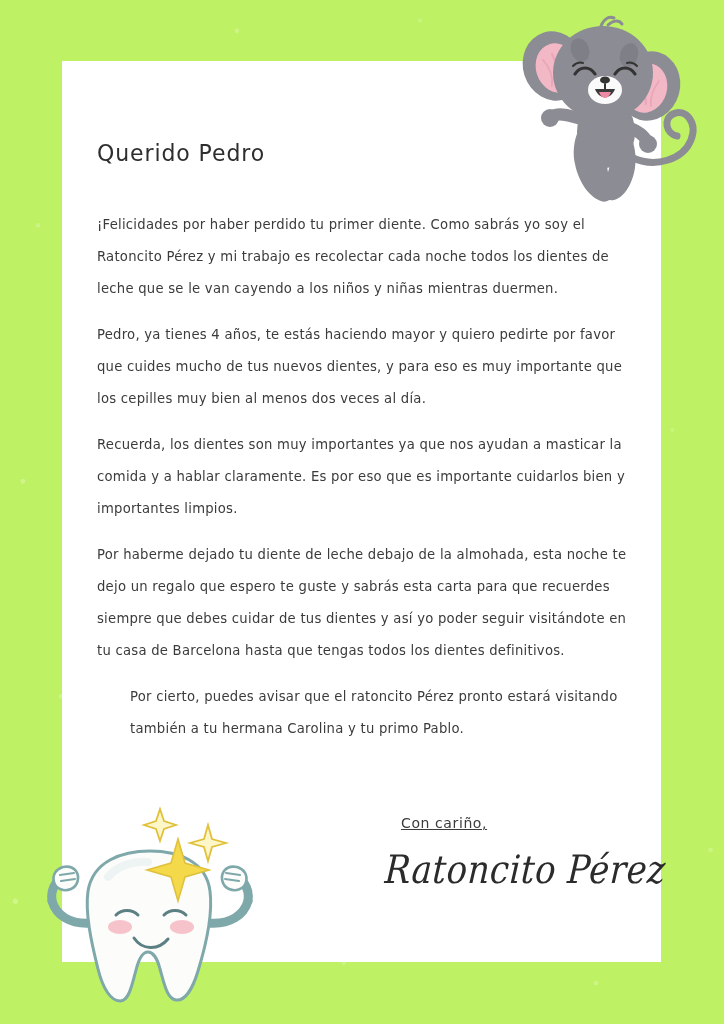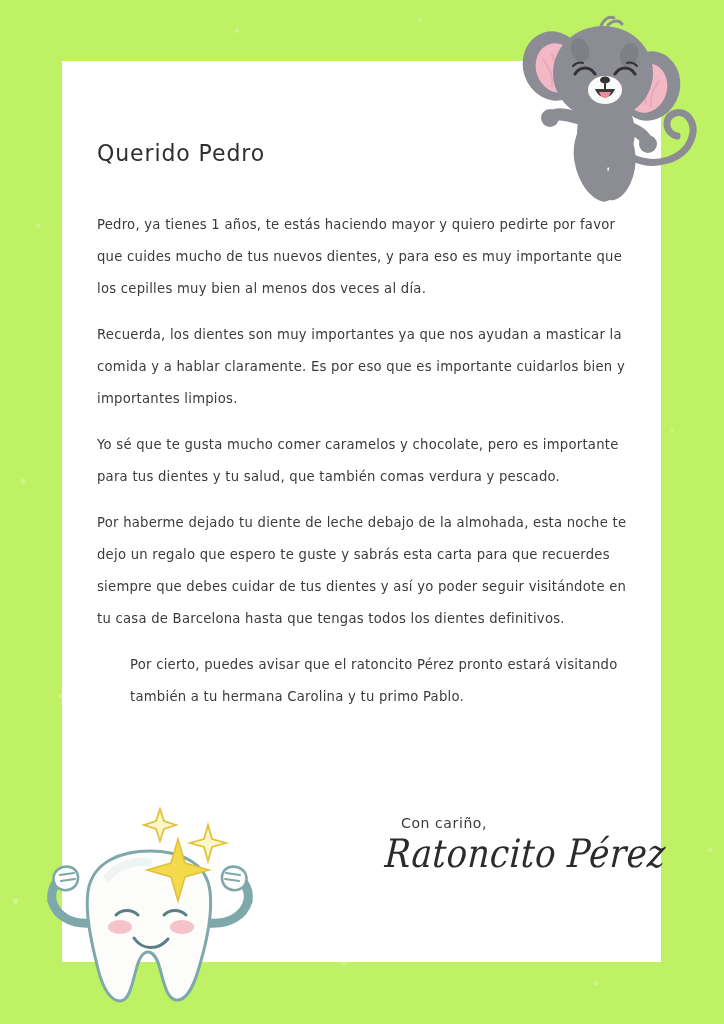--- a/index.html
+++ b/index.html
@@ -99,21 +99,22 @@
     left: 385px;
     top: 815px;
     width: 250px;
     z-index: 6;
   }
   .closing-text {
     font-family: "DejaVu Sans", sans-serif;
     font-size: 14px;
     letter-spacing: .6px;
     color: #3b3b3b;
-    margin: 0 0 2px 16px;
+    margin: 0 0 18px 16px;
+    text-decoration: underline;
   }
   .signature {
     font-family: "DejaVu Serif", serif;
     font-style: italic;
     font-size: 34px;
     color: #2b2b2b;
     letter-spacing: .5px;
     white-space: nowrap;
     transform: scaleY(1.15) skewX(-4deg);
     transform-origin: left center;
@@ -142,23 +143,23 @@
 </head>
 <body>
 
 <div class="page">
 
   <div class="card"></div>
 
   <div class="letter-body">
     <h1 class="greeting">Querido Pedro</h1>
 
-    <p class="para">Pedro, ya tienes 1 años, te estás haciendo mayor y quiero pedirte por favor que cuides mucho de tus nuevos dientes, y para eso es muy importante que los cepilles muy bien al menos dos veces al día.</p>
+    <p class="para">¡Felicidades por haber perdido tu primer diente. Como sabrás yo soy el Ratoncito Pérez y mi trabajo es recolectar cada noche todos los dientes de leche que se le van cayendo a los niños y niñas mientras duermen.</p>
+    <p class="para">Pedro, ya tienes 4 años, te estás haciendo mayor y quiero pedirte por favor que cuides mucho de tus nuevos dientes, y para eso es muy importante que los cepilles muy bien al menos dos veces al día.</p>
     <p class="para">Recuerda, los dientes son muy importantes ya que nos ayudan a masticar la comida y a hablar claramente. Es por eso que es importante cuidarlos bien y importantes limpios.</p>
-    <p class="para">Yo sé que te gusta mucho comer caramelos y chocolate, pero es importante para tus dientes y tu salud, que también comas verdura y pescado.</p>
     <p class="para">Por haberme dejado tu diente de leche debajo de la almohada, esta noche te dejo un regalo que espero te guste y sabrás esta carta para que recuerdes siempre que debes cuidar de tus dientes y así yo poder seguir visitándote en tu casa de Barcelona hasta que tengas todos los dientes definitivos.</p>
     <p class="para">Por cierto, puedes avisar que el ratoncito Pérez pronto estará visitando también a tu hermana Carolina y tu primo Pablo.</p>
   </div>
 
   <div class="closing-block">
     <p class="closing-text">Con cariño,</p>
     <p class="signature">Ratoncito Pérez</p>
   </div>
 
   <div class="mouse-art">

